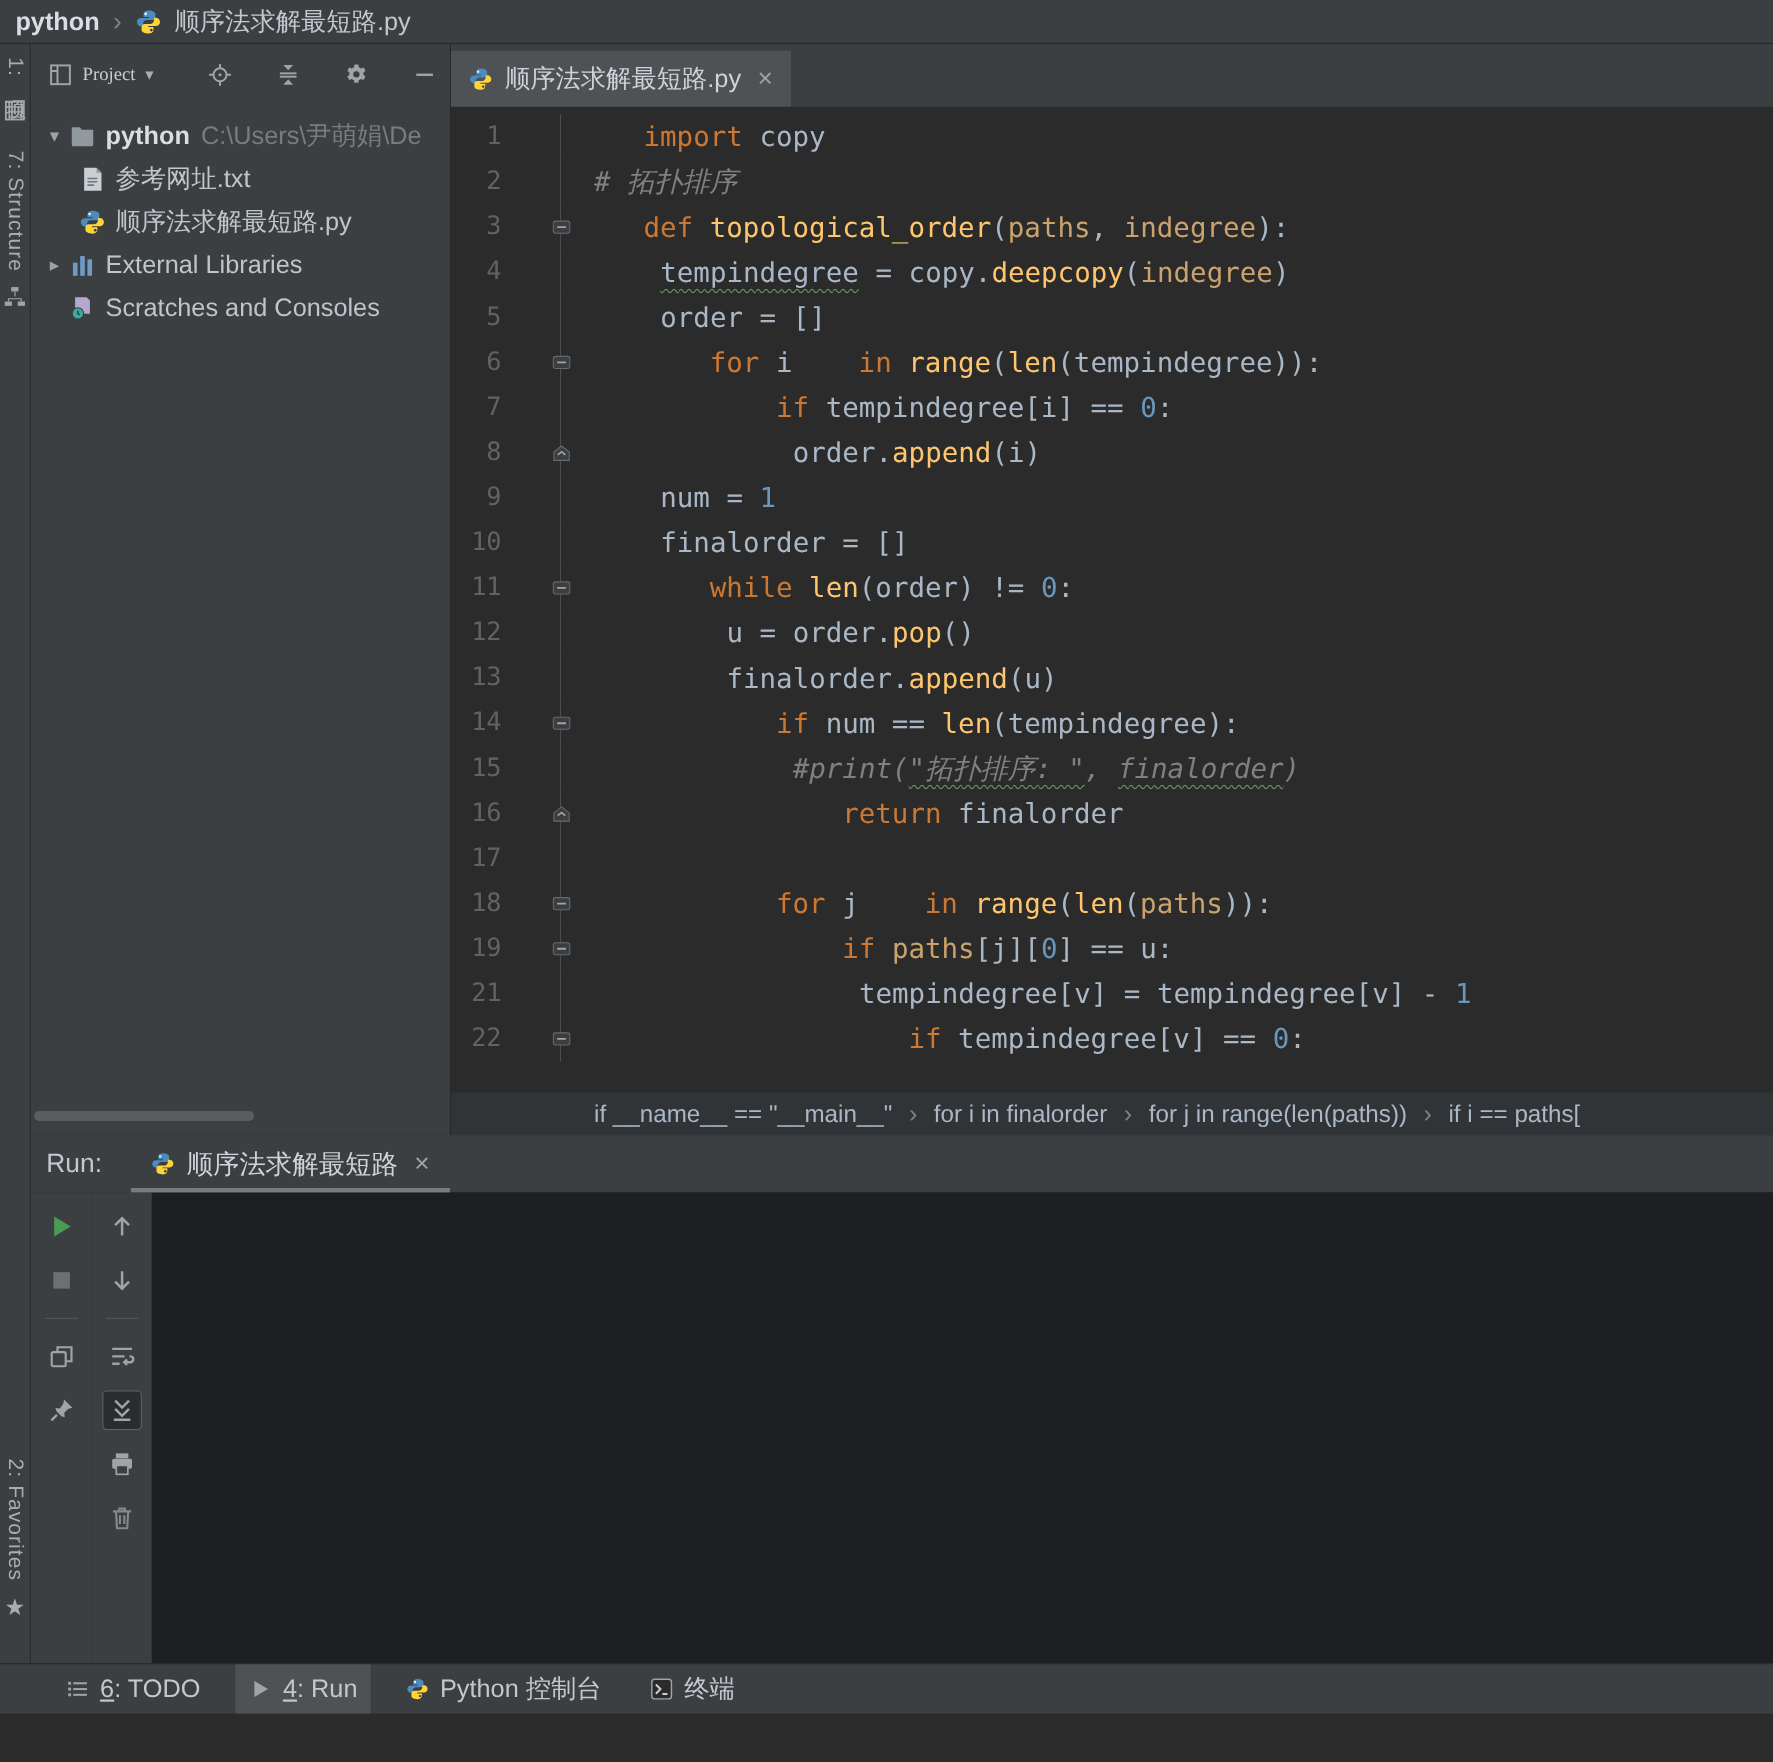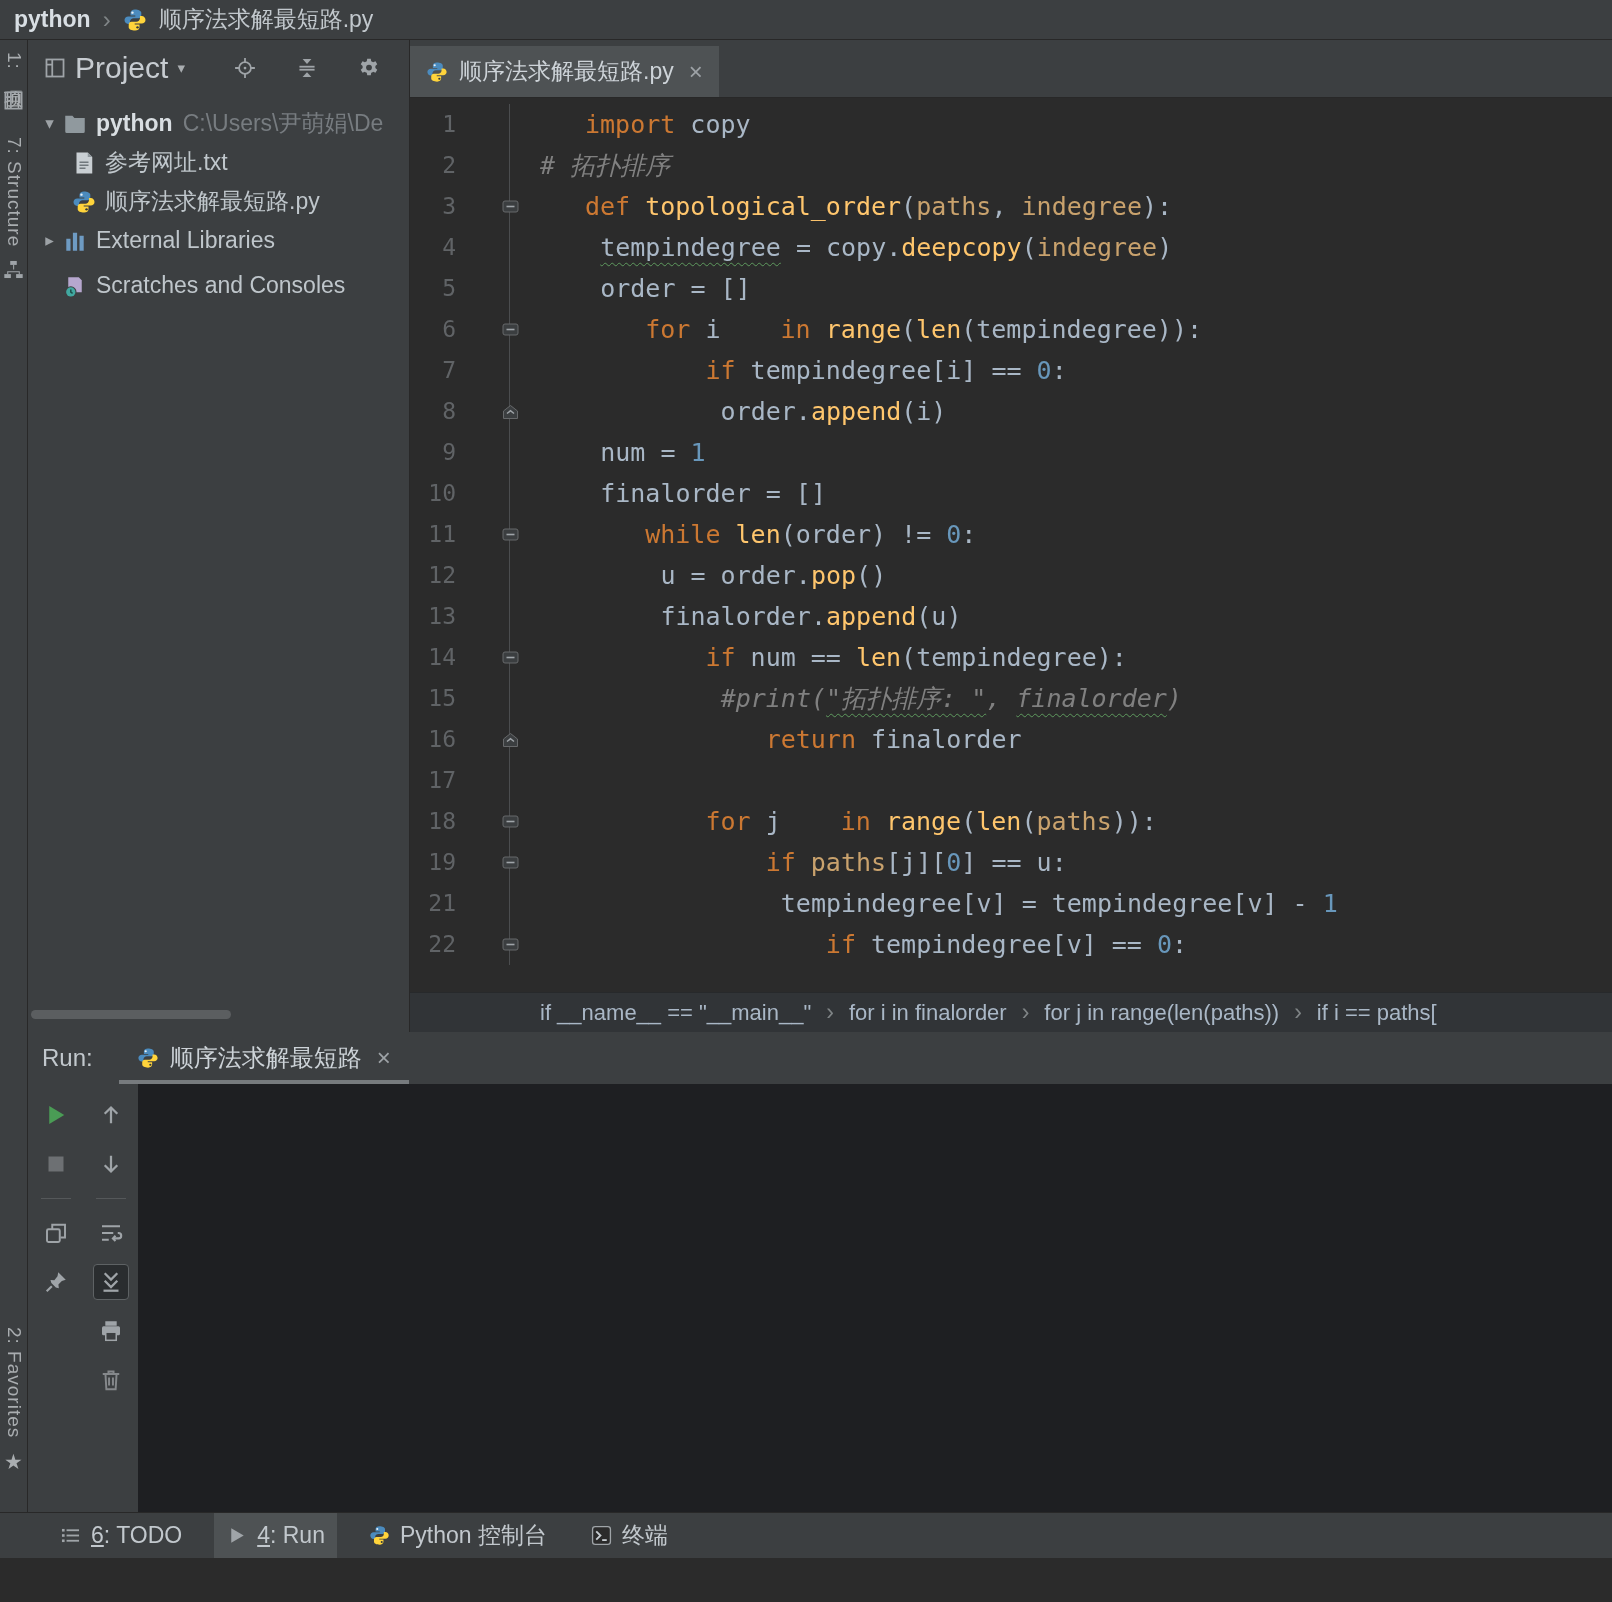--- a/index.html
+++ b/index.html
@@ -27,29 +27,29 @@
   .star { color:#A9ADB0; font-size:21px; margin-bottom:12px; }
 
   .content { flex:1; display:flex; flex-direction:column; min-width:0; }
   .upper { flex:0 0 992px; display:flex; min-height:0; }
 
   
   .project-panel { flex:0 0 382px; background:var(--panel-bg,#3C3F41); border-right:1px solid var(--border,#282828);
     position:relative; overflow:hidden; }
   .pp-header { height:56px; display:flex; align-items:center; padding:0 16px 0 16px; gap:9px; }
   .hicon { width:22px; height:22px; display:inline-block; flex:0 0 22px; }
-  .pp-title { font-size:30px; color:#C7CCD1; }
+  .pp-title { font-size:17px; color:#C7CCD1;font-family:Liberation Serif, serif; }
   .caret { font-size:15px; color:#A9ADB0; }
   .pp-sp { flex:1; }
   .pp-header .hbtn { margin-left:31px; }
   .tree { padding-top:8px; }
   .trow { height:39px; display:flex; align-items:center; font-size:23px; color:#BFC6CB; white-space:nowrap; }
   .twisty { width:27px; text-align:center; color:#9DA2A6; font-size:17px; flex:0 0 27px; }
   .ticon { width:24px; height:24px; margin-right:9px; flex:0 0 24px; }
-  .ind0 { padding-left:8px; } .ind1 { padding-left:44px; } .ind0b { padding-left:35px;align-items:flex-end; }
+  .ind0 { padding-left:8px; } .ind1 { padding-left:44px; } .ind0b { padding-left:35px; }
   .bold-name { font-weight:bold; color:#D9DEE2; }
   .tpath { color:#777C80; margin-left:10px; }
   .pp-scroll { position:absolute; left:3px; bottom:13px; width:200px; height:9px; border-radius:5px; background:#5B5E60; }
 
   
   .editor { flex:1; display:flex; flex-direction:column; min-width:0; background:var(--editor-bg,#2B2B2B); }
   .tabbar { flex:0 0 58px; background:var(--panel-bg,#3C3F41); display:flex; align-items:flex-end;
     border-bottom:1px solid var(--border,#282828); }
   .tab { height:51px; background:var(--active-tab,#4E5254); display:flex; align-items:center;
     padding:0 16px; gap:11px; font-size:23px; color:#CDD3D8; }

